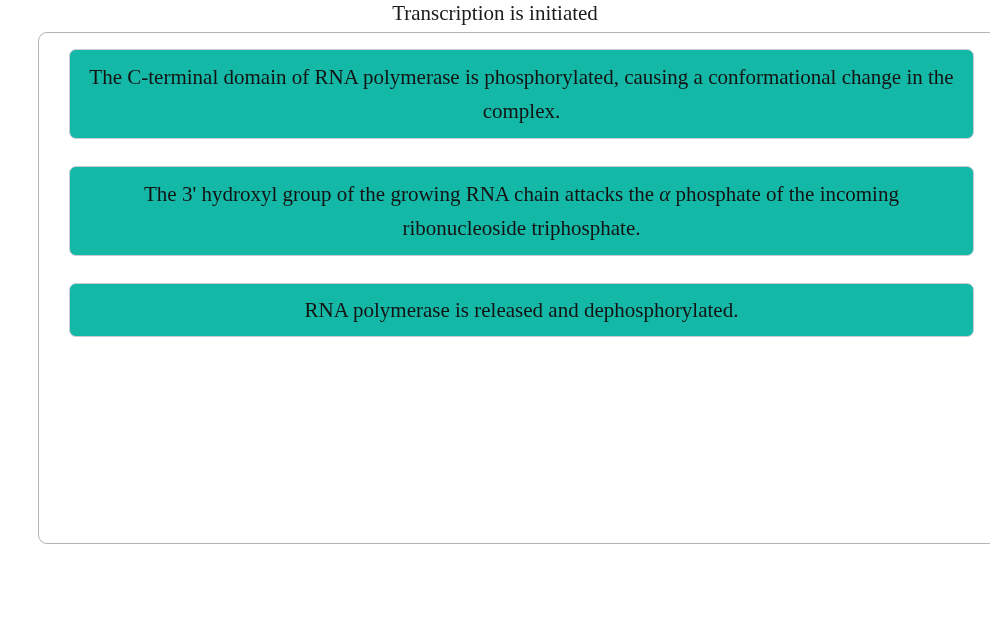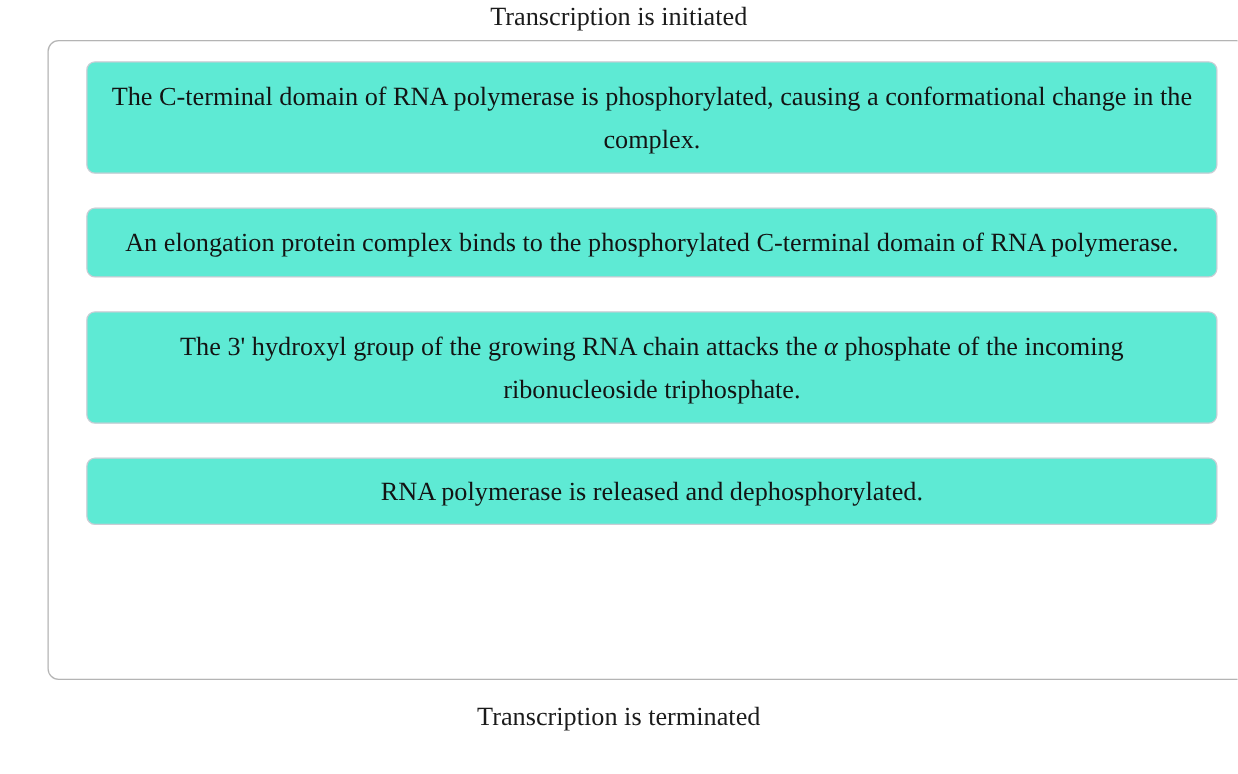--- a/index.html
+++ b/index.html
@@ -58,21 +58,21 @@
   .item-list {
     position: absolute;
     left: 30px;                
     top: 16px;
     width: 905px;              
   }
 
   .sort-item {
     box-sizing: border-box;
     width: 905px;
-    background: #5eead4;
+    background: #14b8a6;
     border: 1px solid #c9ccd4;
     border-radius: 7px;
     text-align: center;
     font-size: 21px;
     line-height: 34px;
     color: #131313;
     padding: 10px 14px;
     margin-bottom: 27px;
     font-family: "Liberation Serif", "DejaVu Serif", serif;
     cursor: move;
@@ -100,31 +100,27 @@
 
   <div class="top-label">Transcription is initiated</div>
 
   <div class="drop-zone">
     <div class="item-list">
 
       <div class="sort-item">
         <span>The C-terminal domain of RNA polymerase is phosphorylated, causing a conformational change in the complex.</span>
       </div>
 
-      <div class="sort-item">
-        <span>An elongation protein complex binds to the phosphorylated C-terminal domain of RNA polymerase.</span>
-      </div>
 
       <div class="sort-item">
         <span>The 3' hydroxyl group of the growing RNA chain attacks the <span class="greek">α</span> phosphate of the incoming ribonucleoside triphosphate.</span>
       </div>
 
 
       <div class="sort-item single-line">
         <span>RNA polymerase is released and dephosphorylated.</span>
       </div>
 
     </div>
   </div>
 
-  <div class="bottom-label">Transcription is terminated</div>
 
 </div>
 
 </body></html>

